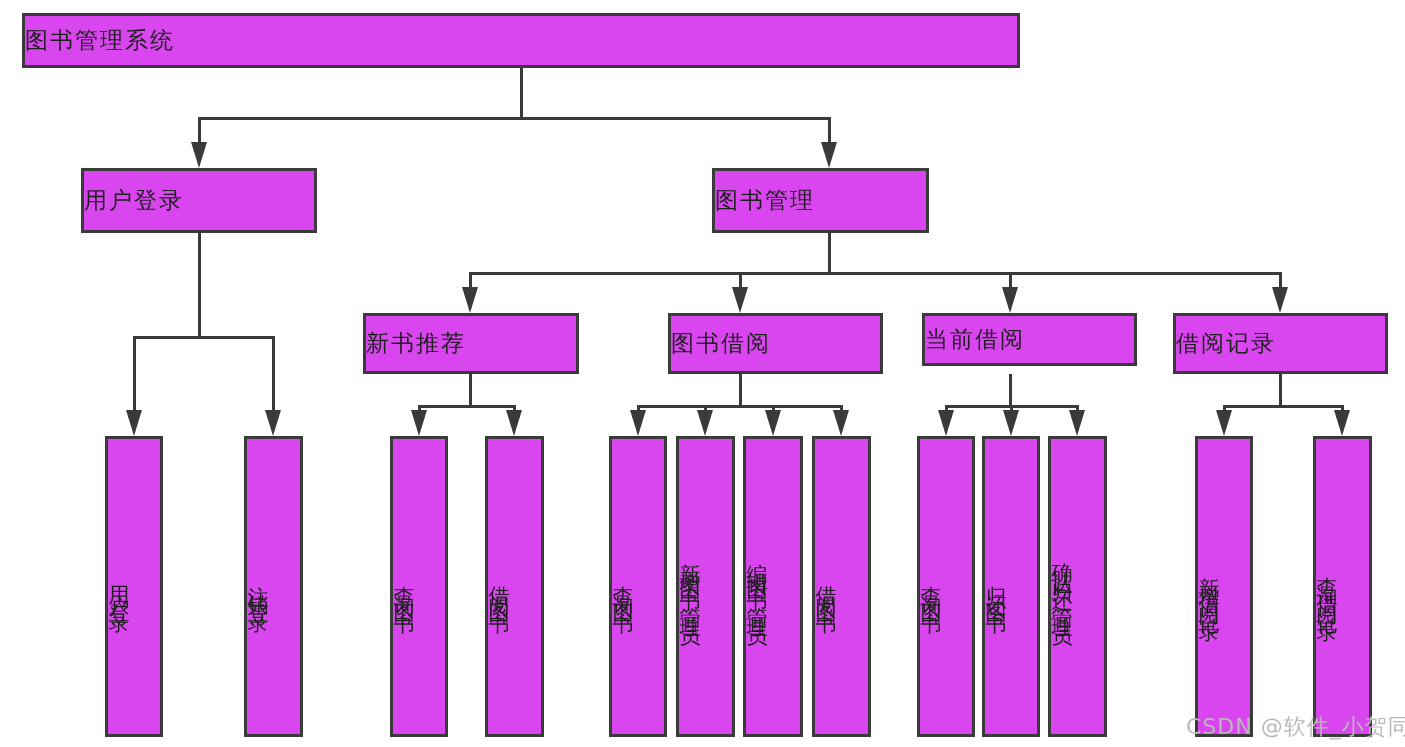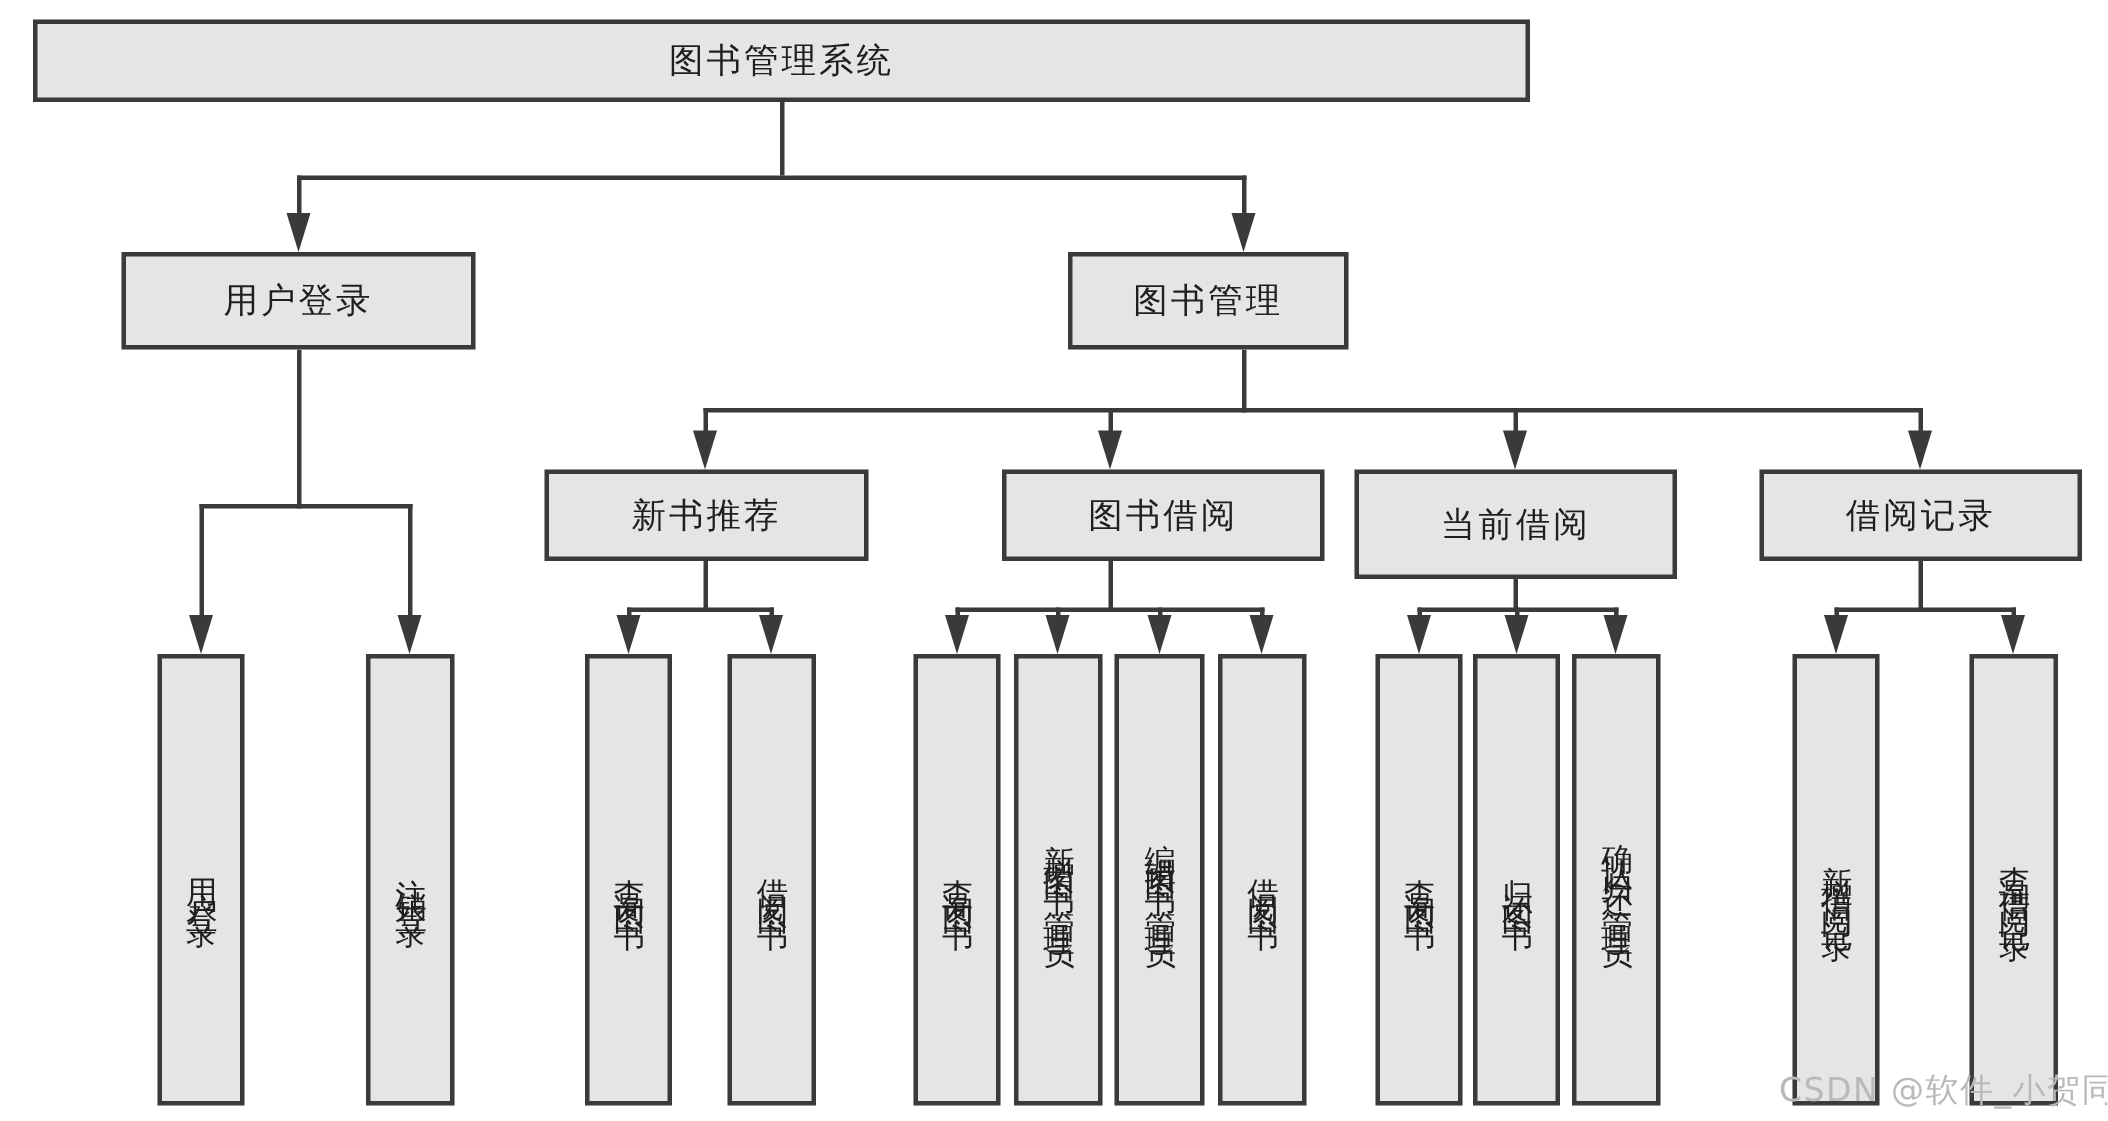--- a/index.html
+++ b/index.html
@@ -8,22 +8,22 @@
     --wm:#b9b9b9;
     --bg:#ffffff;
   }
   html,body{margin:0;padding:0;background:var(--bg);}
   body{font-family:"DejaVu Sans","Liberation Sans",sans-serif;}
   .stage{
     position:relative;width:1405px;height:747px;background:var(--bg);
     overflow:hidden;
   }
   .box{
-    position:absolute;background:#e5e5e5;border:3px solid var(--line);
-    box-sizing:border-box;display:flex;align-items:center;justify-content:center;
+    position:absolute;background:#d946ef;border:3px solid var(--line);
+    box-sizing:border-box;display:flex;align-items:center;justify-content:flex-start;
   }
   .hbox span{
     font-size:23px;color:var(--text);letter-spacing:2px;white-space:nowrap;
   }
   .vbox span{
     writing-mode:vertical-rl;text-orientation:mixed;
     font-size:21px;color:var(--text);letter-spacing:9px;line-height:1;
   }
   .line{position:absolute;background:var(--line);}
   .arrow{
@@ -96,31 +96,31 @@
       <div class="arrow" style="left: 1334px; top: 410px;"></div>
     </div>
 
   <div class="box hbox" style="left:22px;top:13px;width:998px;height:55px">
     <span>图书管理系统</span>
   </div>
 
   <div class="box hbox" style="left:81px;top:168px;width:236px;height:65px">
     <span>用户登录</span>
   </div>
-  <div class="box hbox" style="left:712px;top:168px;width:187px;height:65px">
+  <div class="box hbox" style="left:712px;top:168px;width:217px;height:65px">
     <span>图书管理</span>
   </div>
 
   <div class="box hbox" style="left:363px;top:313px;width:216px;height:61px">
     <span>新书推荐</span>
   </div>
   <div class="box hbox" style="left:668px;top:313px;width:215px;height:61px">
     <span>图书借阅</span>
   </div>
-  <div class="box hbox" style="left:903px;top:313px;width:215px;height:73px">
+  <div class="box hbox" style="left:922px;top:313px;width:215px;height:53px">
     <span>当前借阅</span>
   </div>
   <div class="box hbox" style="left:1173px;top:313px;width:215px;height:61px">
     <span>借阅记录</span>
   </div>
 
   <div class="box vbox" style="left:105px;top:436px;width:58px;height:301px">
     <span>用户登录</span>
   </div>
   <div class="box vbox" style="left:244px;top:436px;width:59px;height:301px">

